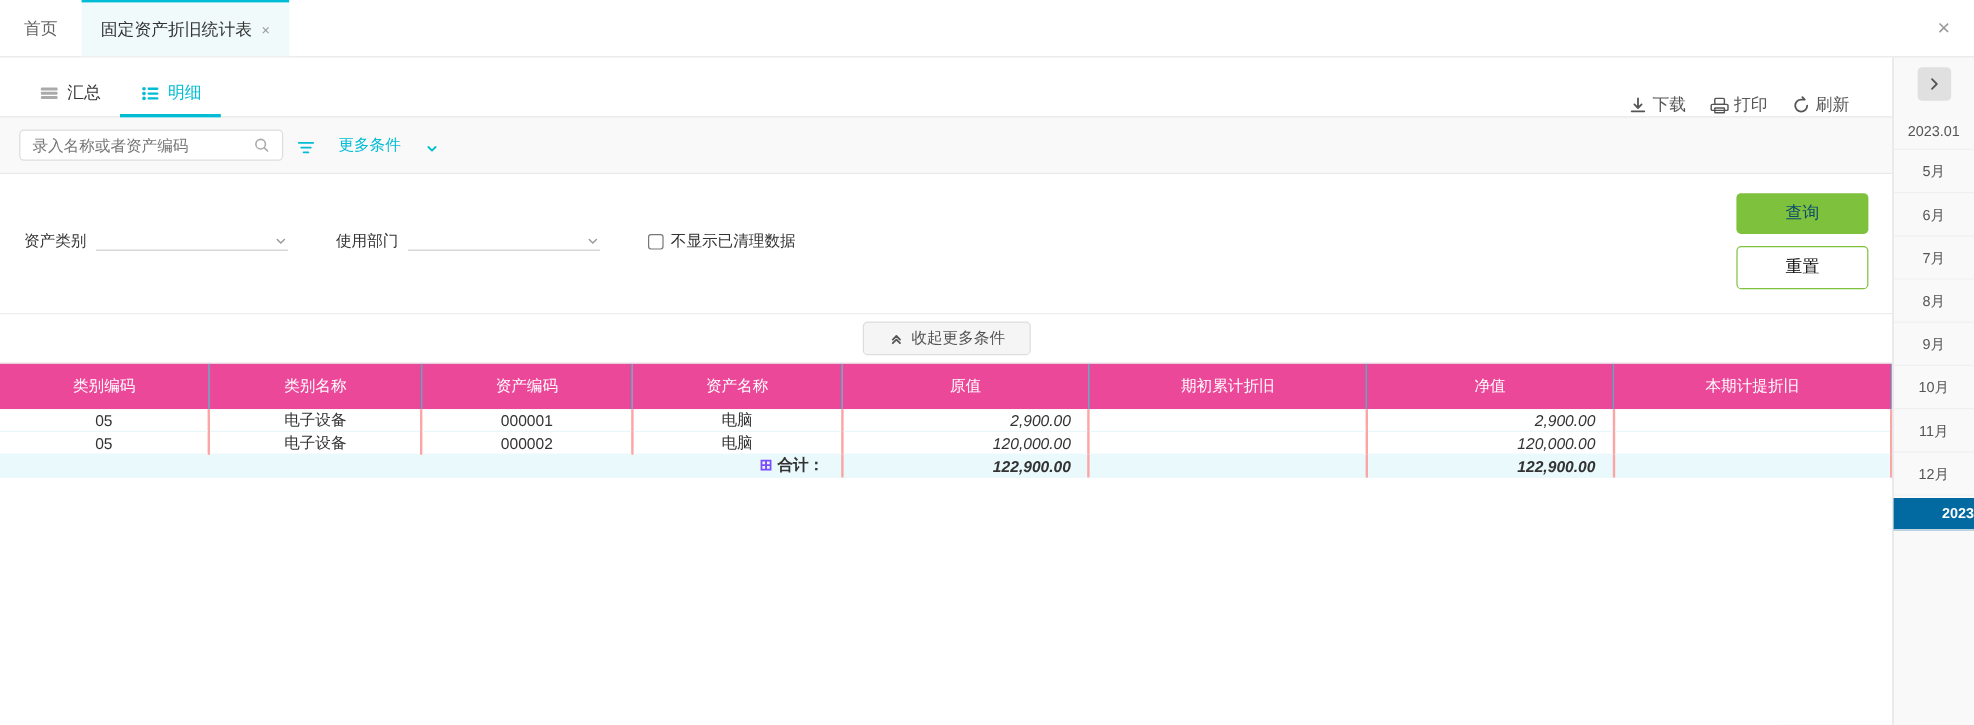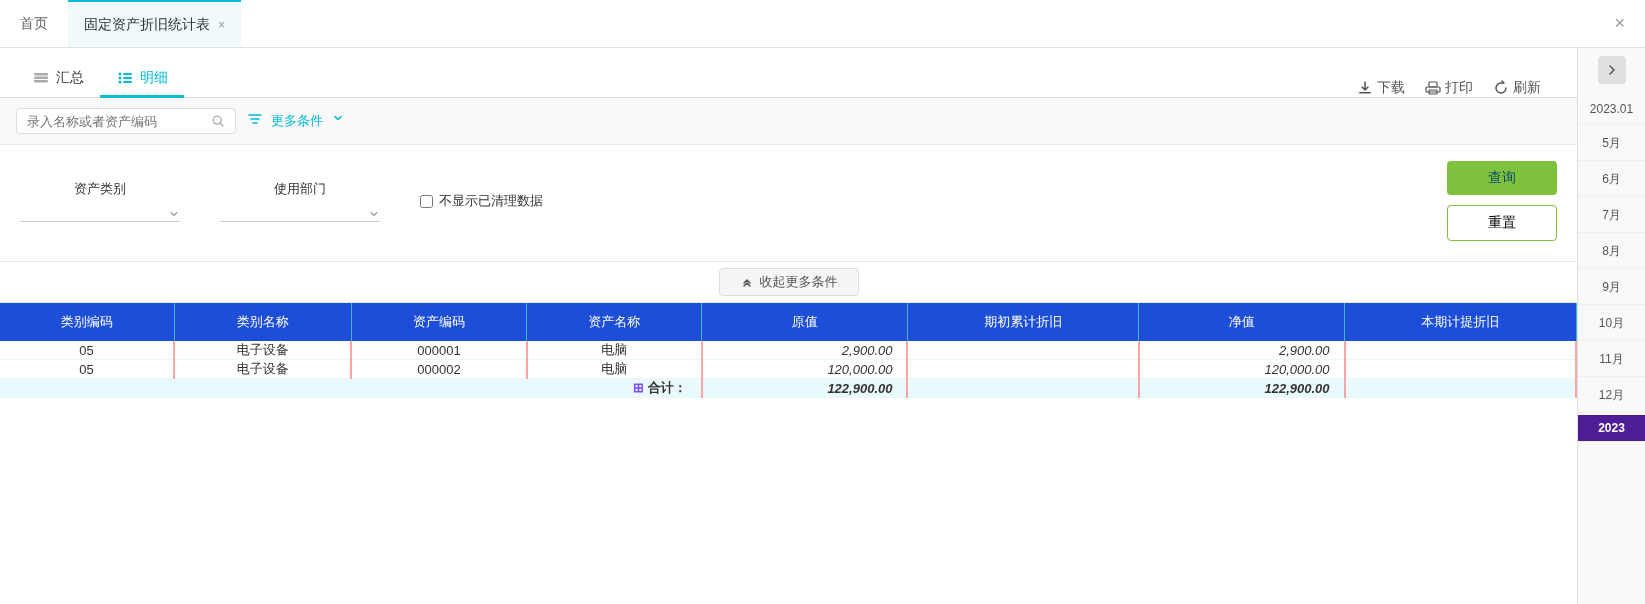--- a/index.html
+++ b/index.html
@@ -141,22 +141,22 @@
     .search-input {
       border: none;
       outline: none;
       font-size: 13px;
       color: #999;
       width: 100%;
       background: transparent;
     }
     .more-conditions {
       display: flex;
-      align-items: flex-start;
-      gap: 9px;
+      align-items: flex-end;
+      gap: 20px;
       color: #00bcd4;
       cursor: pointer;
       font-size: 13px;
     }
 
     
     .filter-panel {
       background: #fff;
       border-bottom: 1px solid #e8e8e8;
       padding: 16px 20px 8px;
@@ -164,21 +164,20 @@
     .filter-row {
       display: flex;
       align-items: center;
       gap: 40px;
       margin-bottom: 12px;
     }
     .filter-item {
       display: flex;
       align-items: center;
       gap: 8px;
-      flex-direction: column;
     }
     .filter-label {
       font-size: 13px;
       color: #333;
       white-space: nowrap;
     }
     .filter-select-wrap {
       display: flex;
       align-items: center;
       border-bottom: 1px solid #ccc;
@@ -250,21 +249,21 @@
     
     .table-wrap {
       flex: 1;
       overflow: auto;
     }
     table {
       width: 100%;
       border-collapse: collapse;
     }
     thead tr {
-      background: #1d4ed8;
+      background: #ec4899;
       color: #fff;
       padding-left: 26px;
     }
     thead th {
       padding: 10px 14px;
       font-weight: normal;
       font-size: 13px;
       text-align: center;
       border-right: 1px solid #3db8c4;
       white-space: nowrap;
@@ -319,25 +318,26 @@
     .month-item {
       width: 100%;
       text-align: center;
       padding: 8px 0;
       font-size: 12px;
       color: #555;
       cursor: pointer;
       border-bottom: 1px solid #f0f0f0;
     }
     .month-item.year-badge {
-      background: #4c1d95;
+      background: #0369a1;
       color: #fff;
       font-size: 12px;
       font-weight: bold;
-      padding: 6px 12px;
+      padding: 6px 0;
+      text-align: right;
     }
   </style>
 </head>
 <body>
 
 <div class="top-nav">
   <div class="nav-home">首页</div>
   <div class="nav-tab-active">
     <span>固定资产折旧统计表</span>
     <span class="nav-tab-close">×</span>

